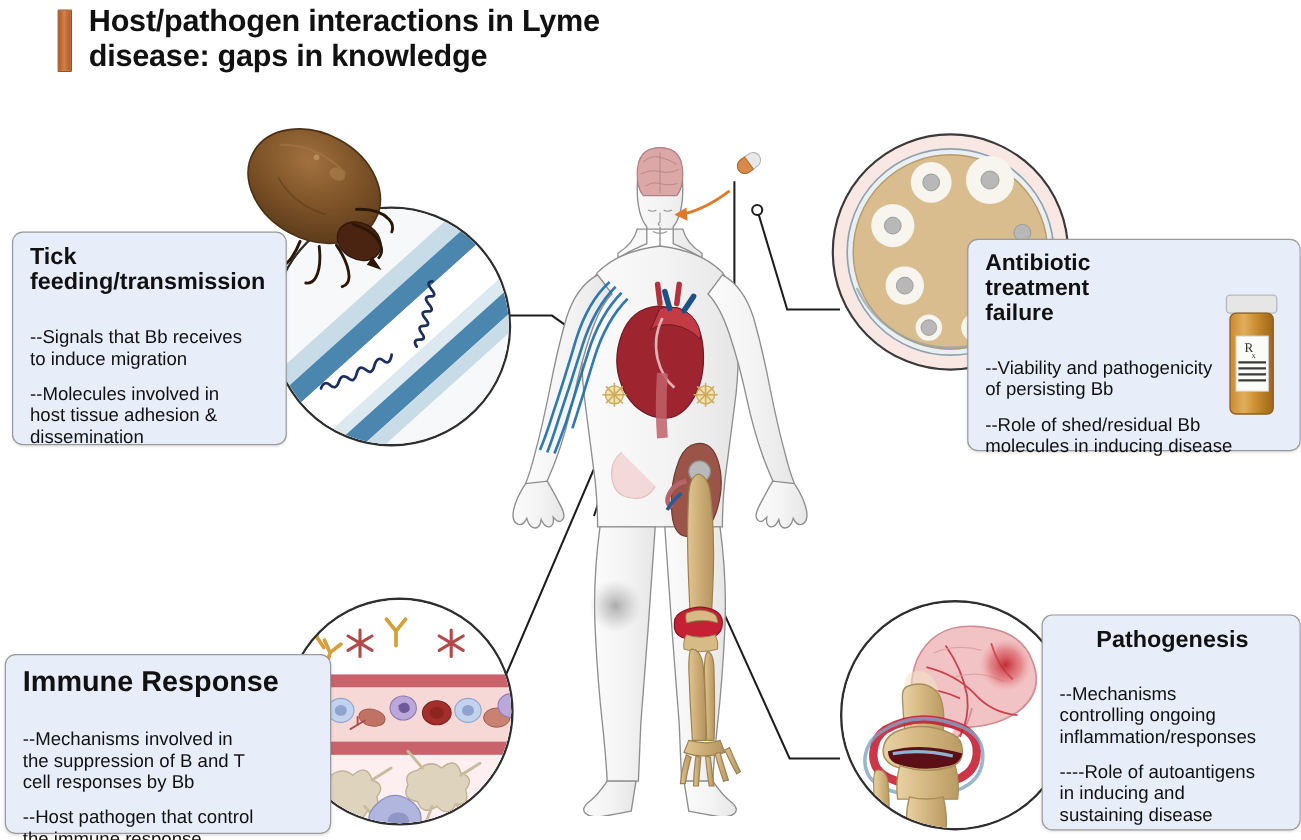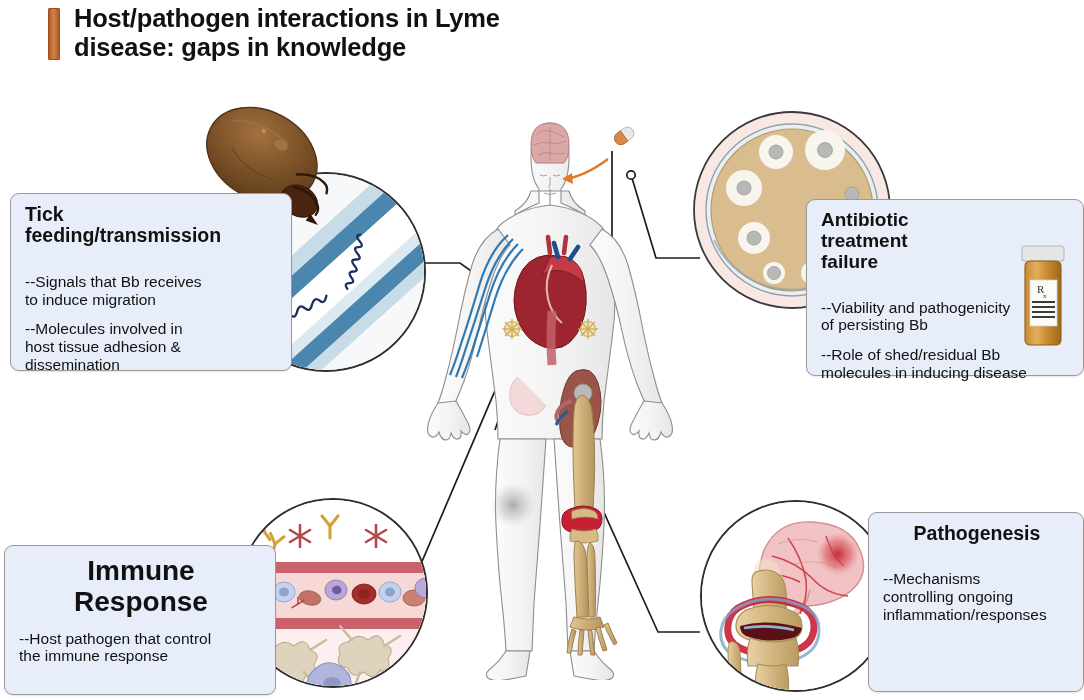--- a/index.html
+++ b/index.html
@@ -16,25 +16,25 @@
               max-width:520px;white-space:pre-line;}
 
   
   .infobox{position:absolute;background:#e7eefa;border:1.6px solid #9a9a9a;
            border-radius:9px;box-sizing:border-box;padding:10px 12px 10px 14px;
            box-shadow:0 1px 2px rgba(0,0,0,.10);}
   .box-title{font-size:19px;font-weight:bold;line-height:1.1;white-space:pre-line;}
   .box-body{font-size:15.5px;line-height:1.14;white-space:pre-line;margin-top:26px;}
   .box-body.second{margin-top:12px;}
 
-  #box-tick{left:10px;top:193px;width:282px;height:178px;}
+  #box-tick{left:10px;top:193px;width:229px;height:178px;}
   #box-tick .box-title{font-size:19.5px;}
   #box-abx{left:806px;top:199px;width:278px;height:177px;padding-right:90px;}
   #box-immune{left:4px;top:545px;width:272px;height:150px;}
-  #box-immune .box-title{text-align:center;font-size:28px;}
+  #box-immune .box-title{font-size:24px;}
   #box-path{left:868px;top:512px;width:216px;height:180px;}
   #box-path .box-title{text-align:center;font-size:19.5px;}
 
   
   #connectors{position:absolute;left:0;top:0;width:1084px;height:700px;
               pointer-events:none;}
 
   
   .circ{position:absolute;border-radius:50%;background:#fff;
         border:2.1px solid #2f2f2f;overflow:hidden;box-sizing:border-box;}
@@ -489,22 +489,28 @@
       <path d="M19 58 L42 58"></path>
         <path d="M19 63 L42 63"></path>
         <path d="M19 68 L42 68"></path>
         <path d="M19 73 L42 73"></path>
     </g>
   </svg>
 </div>
 
 <div id="box-immune" class="infobox">
   <div class="box-title">Immune Response</div>
+  <div class="box-body">--Mechanisms involved in
+the suppression of B and T
+cell responses by Bb</div>
   <div class="box-body second">--Host pathogen that control
 the immune response</div>
 </div>
 
 <div id="box-path" class="infobox">
   <div class="box-title">Pathogenesis</div>
   <div class="box-body">--Mechanisms
 controlling ongoing
 inflammation/responses</div>
+  <div class="box-body second">----Role of autoantigens
+in inducing and
+sustaining disease</div>
 </div>
 
 </body></html>

